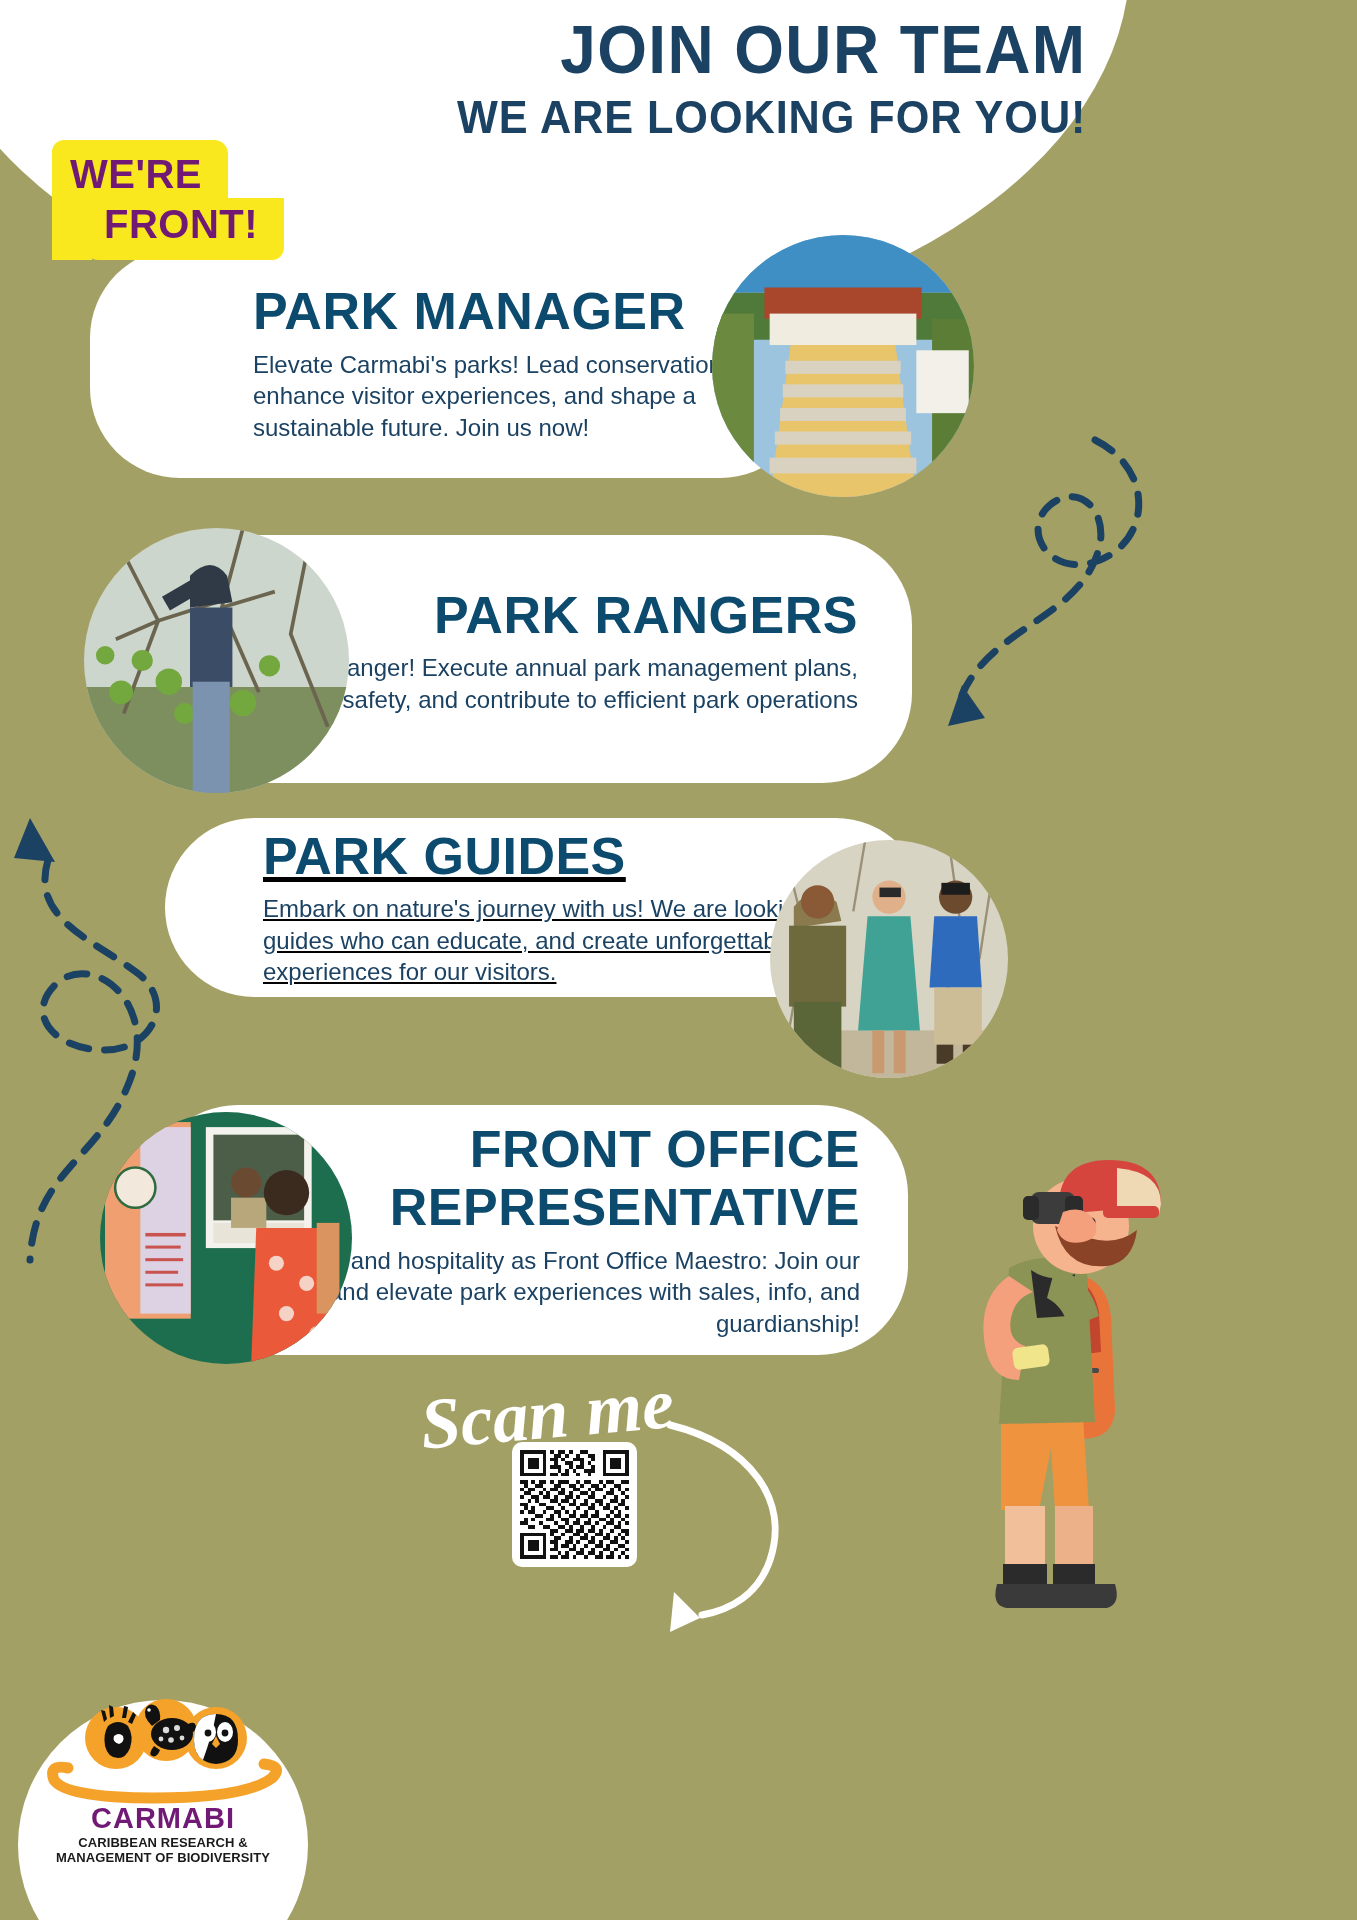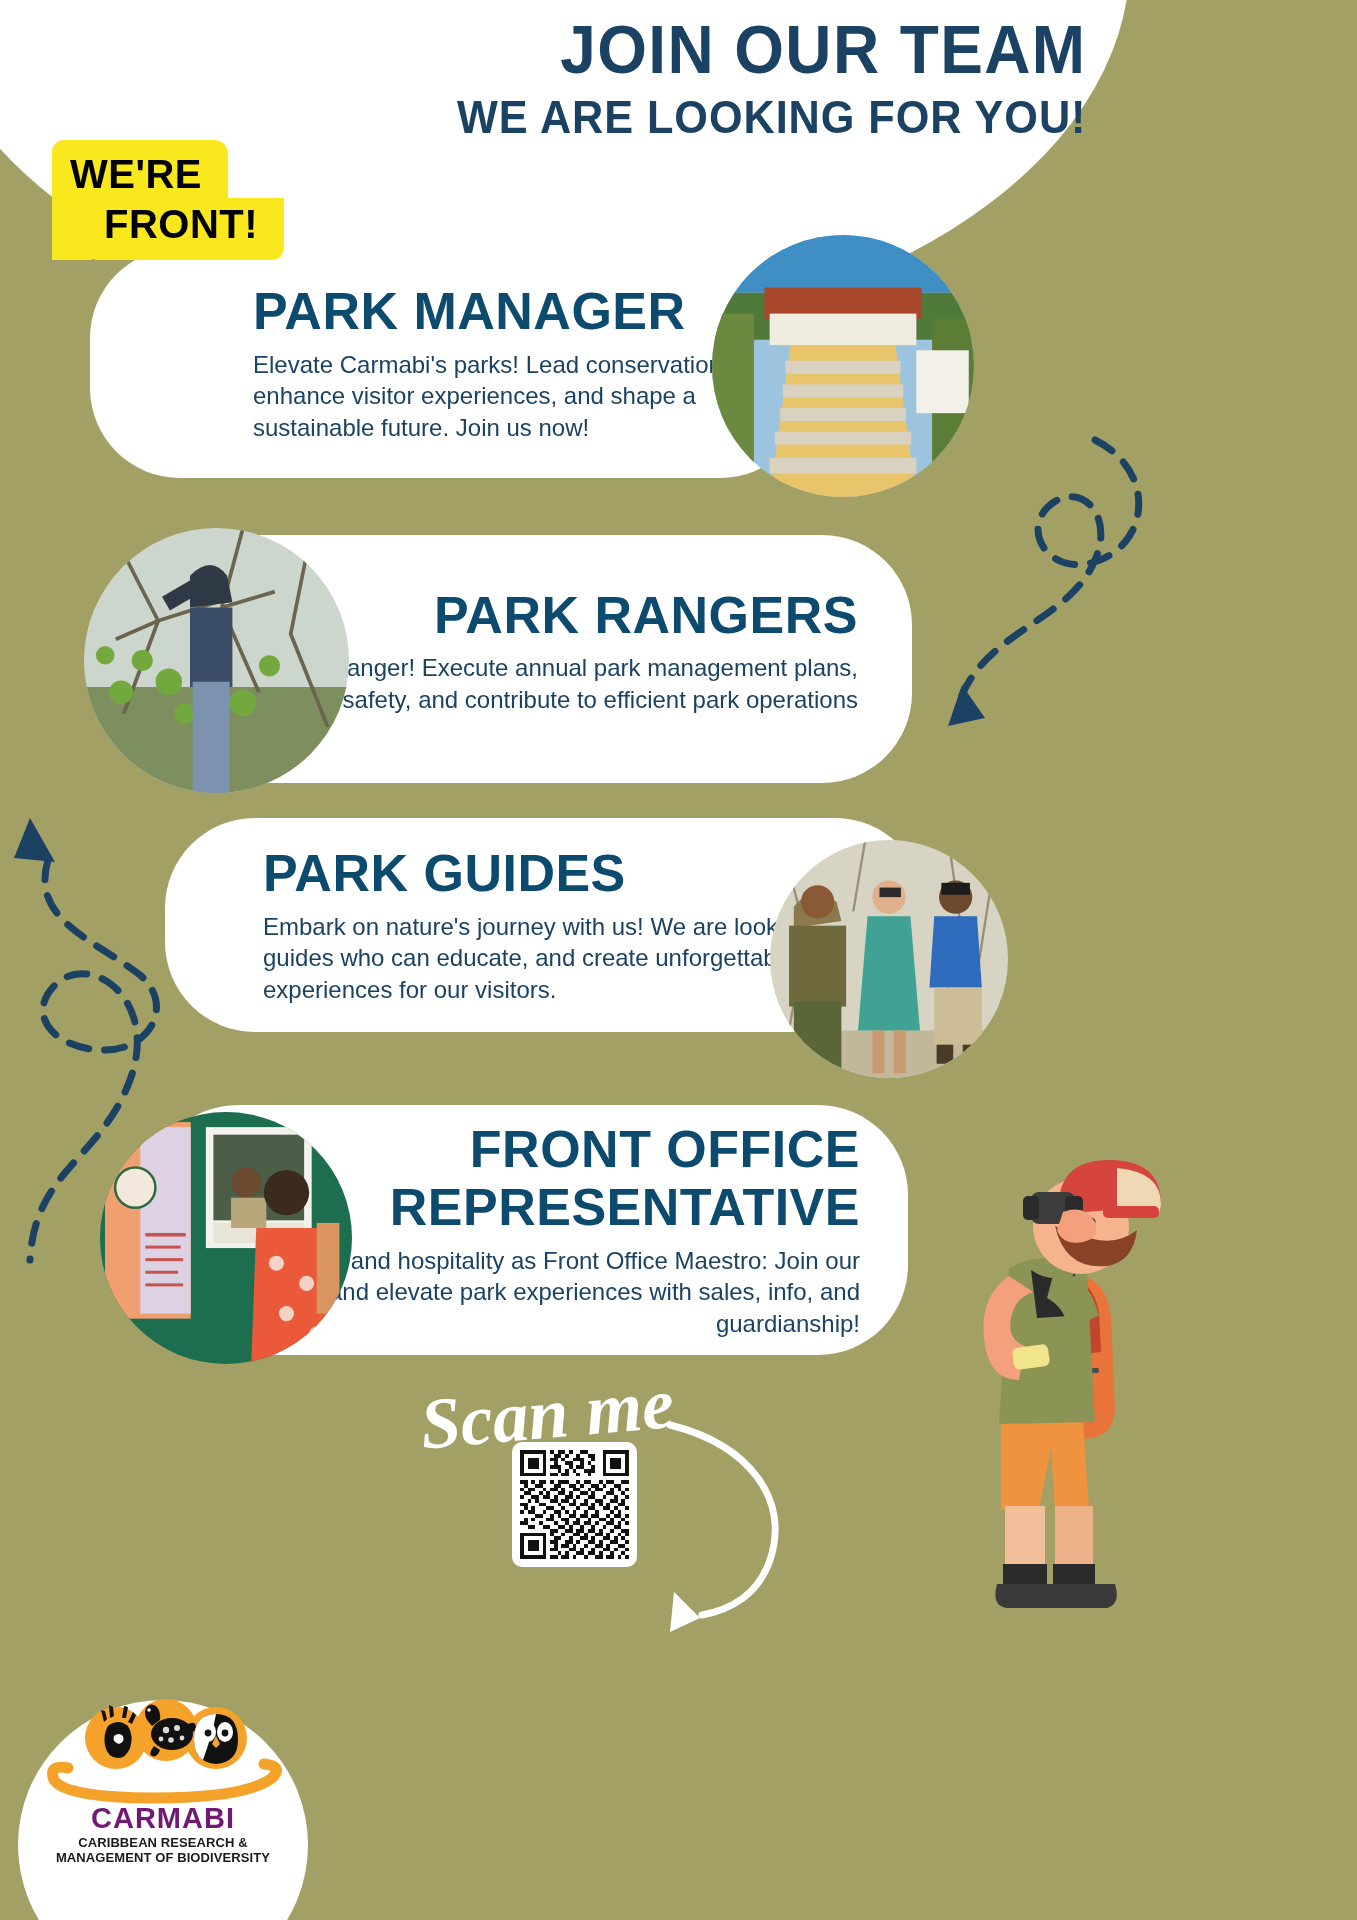--- a/index.html
+++ b/index.html
@@ -32,21 +32,21 @@
   }
   .title-sub{
     font-size:46px; font-weight:bold; letter-spacing:1px;
     color:#1b4263; line-height:1.15; margin-top:6px;
     transform:scaleX(0.94);
   }
 
   
   .badge{ position:absolute; left:52px; top:140px; z-index:6; }
   .badge-row{
-    background:#f9e81e; color:#000000;
+    background:#f9e81e; color:#701a75;
     font-weight:bold; font-size:40px; letter-spacing:0.5px;
     display:inline-block; line-height:1;
   }
   .badge-r1{
     padding:14px 26px 8px 18px;
     border-radius:12px 12px 0 0;
     border-top-right-radius:14px;
   }
   .badge-r2{
     padding:6px 26px 16px 18px;
@@ -73,21 +73,21 @@
   .card-desc{
     color:#1b4263; font-size:24px; line-height:1.32;
   }
 
   
   #card1{ left:90px; top:248px; width:720px; height:230px; padding:0 0 0 145px; }
   
   #card2{ left:152px; top:535px; width:760px; height:248px; padding:0 40px 16px 0; }
   #card2 .card-body{ text-align:right; padding-right:14px; }
   
-  #card3{ left:165px; top:818px; width:760px; height:214px; padding-left:80px;}
+  #card3{ left:165px; top:818px; width:760px; height:179px; padding-left:80px;text-decoration:underline;}
   
   #card4{ left:148px; top:1105px; width:760px; height:250px; padding:0 30px 0 0;}
   #card4 .card-body{ text-align:right; }
 
   .photo-circle{ position:absolute; border-radius:50%; z-index:5; overflow:hidden; }
   .ph-inner{ position:absolute; inset:0; }
 
   
   .decor{ position:absolute; z-index:2; pointer-events:none; }
 

